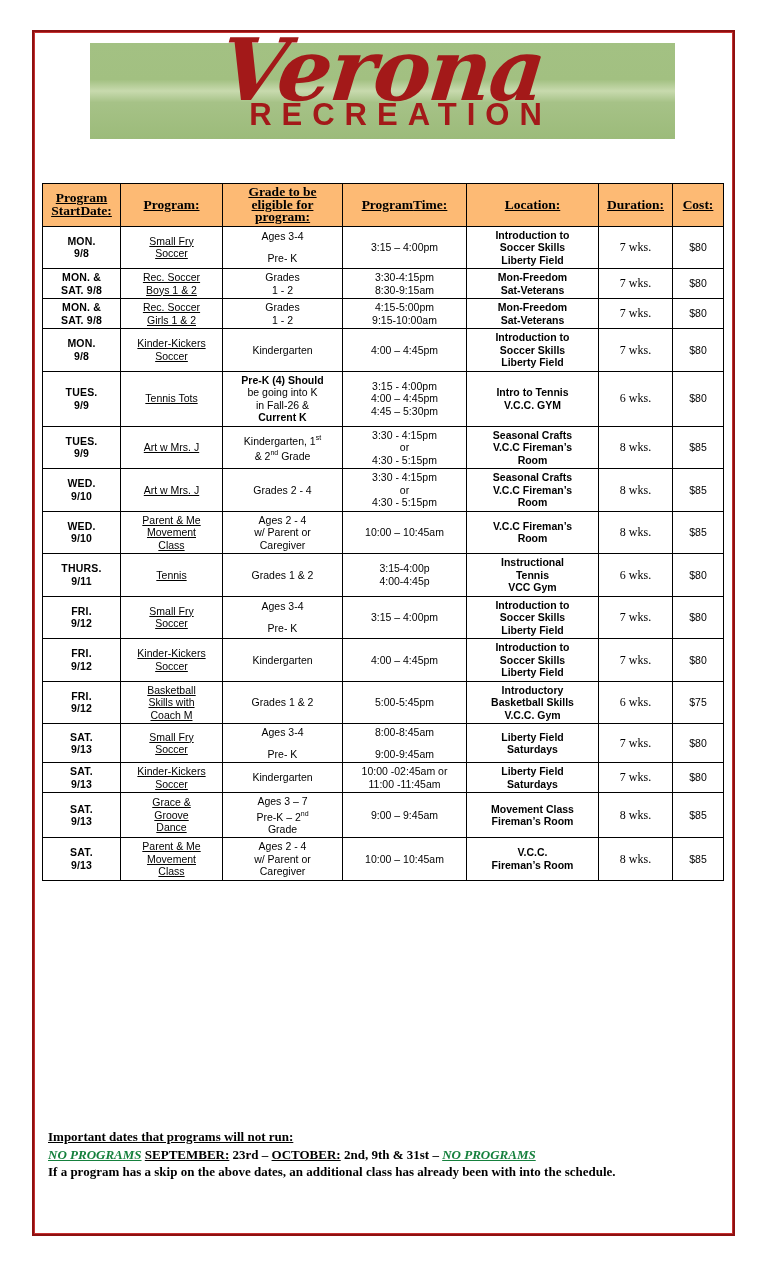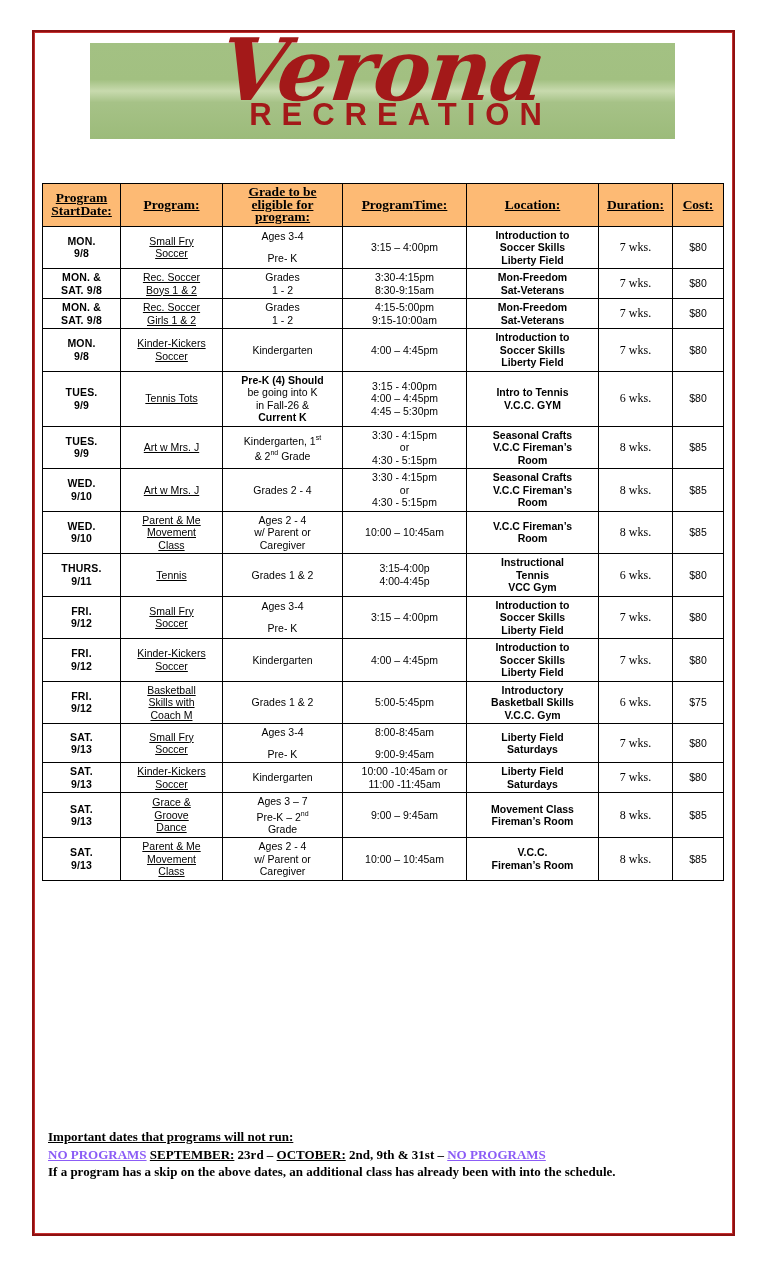--- a/index.html
+++ b/index.html
@@ -128,21 +128,21 @@
   
   .notes{
     position:absolute;left:48px;top:1128px;width:670px;
     text-align:left;
     font-family:"Liberation Serif", serif;
     font-weight:700;
     font-size:13px;
     line-height:17.5px;
   }
   .notes .l1{text-decoration:underline;}
-  .notes .red{color:#8b5cf6;text-decoration:underline;}
+  .notes .red{color:#15803d;font-style:italic;text-decoration:underline;}
   .notes .uline{text-decoration:underline;}
   .notes .l3{line-height:18px;}
 </style>
 </head>
 <body>
 
 <div class="page">
 
   <div class="frame"></div>
 
@@ -551,21 +551,21 @@
             <div>9/13</div>
           </td>
           <td class="prog">
             <div><span class="uline">Kinder-Kickers</span></div>
             <div><span class="uline">Soccer</span></div>
           </td>
           <td class="grade">
             <div>Kindergarten</div>
           </td>
           <td class="time">
-            <div>10:00 -10:45am or</div>
+            <div>10:00 -02:45am or</div>
             <div>11:00 -11:45am</div>
           </td>
           <td class="loc">
             <div>Liberty Field</div>
             <div>Saturdays</div>
           </td>
           <td class="dur">
             <div>7 wks.</div>
           </td>
           <td class="cost">

